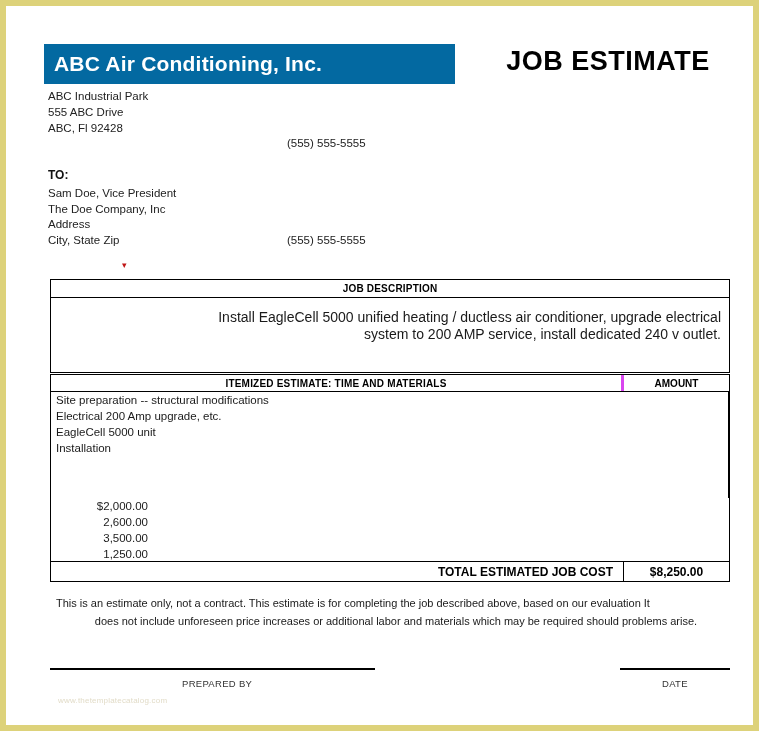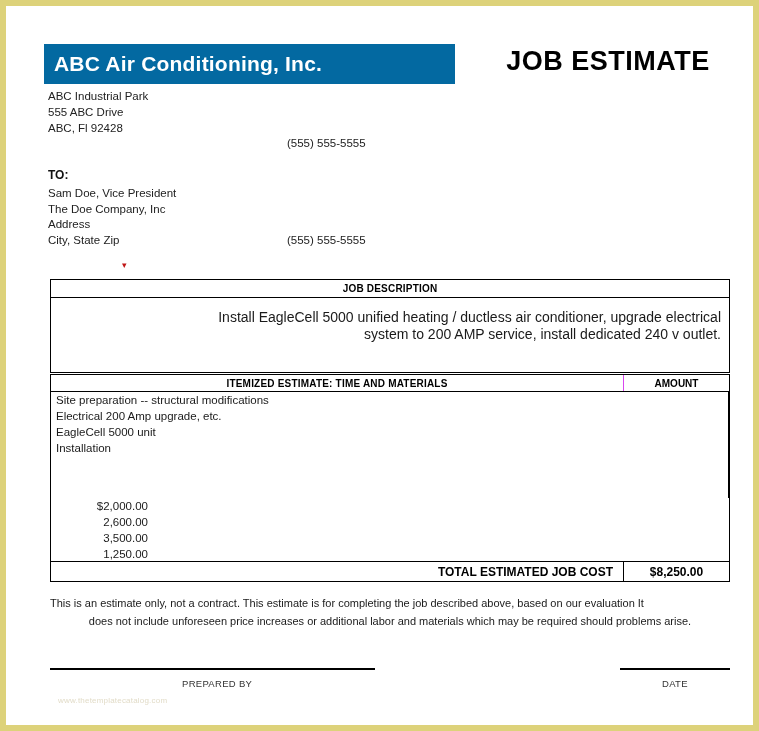--- a/index.html
+++ b/index.html
@@ -148,21 +148,21 @@
     height: 16px;
     border-bottom: 1px solid #000000;
     font-size: 10px;
     font-weight: bold;
   }
   .items-head .desc-col {
     flex: 1;
     display: flex;
     align-items: center;
     justify-content: center;
-    border-right: 1px solid #d946ef;
+    border-right: 3px solid #d946ef;
     letter-spacing: 0.2px;
   }
   .items-head .amt-col {
     width: 105px;
     display: flex;
     align-items: center;
     justify-content: center;
   }
   .items-body {
     display: flex;
@@ -225,21 +225,21 @@
     display: flex;
     align-items: center;
     justify-content: center;
     font-size: 12px;
     font-weight: bold;
     box-sizing: border-box;
   }
   
   .disclaimer {
     position: absolute;
-    left: 38px;
+    left: 44px;
     top: 582px;
     width: 680px;
     font-size: 11px;
     color: #1a1a1a;
     line-height: 18px;
     text-align: center;
   }
   .disclaimer .l1 { text-align: left; }
   
   .sig-line-left {

